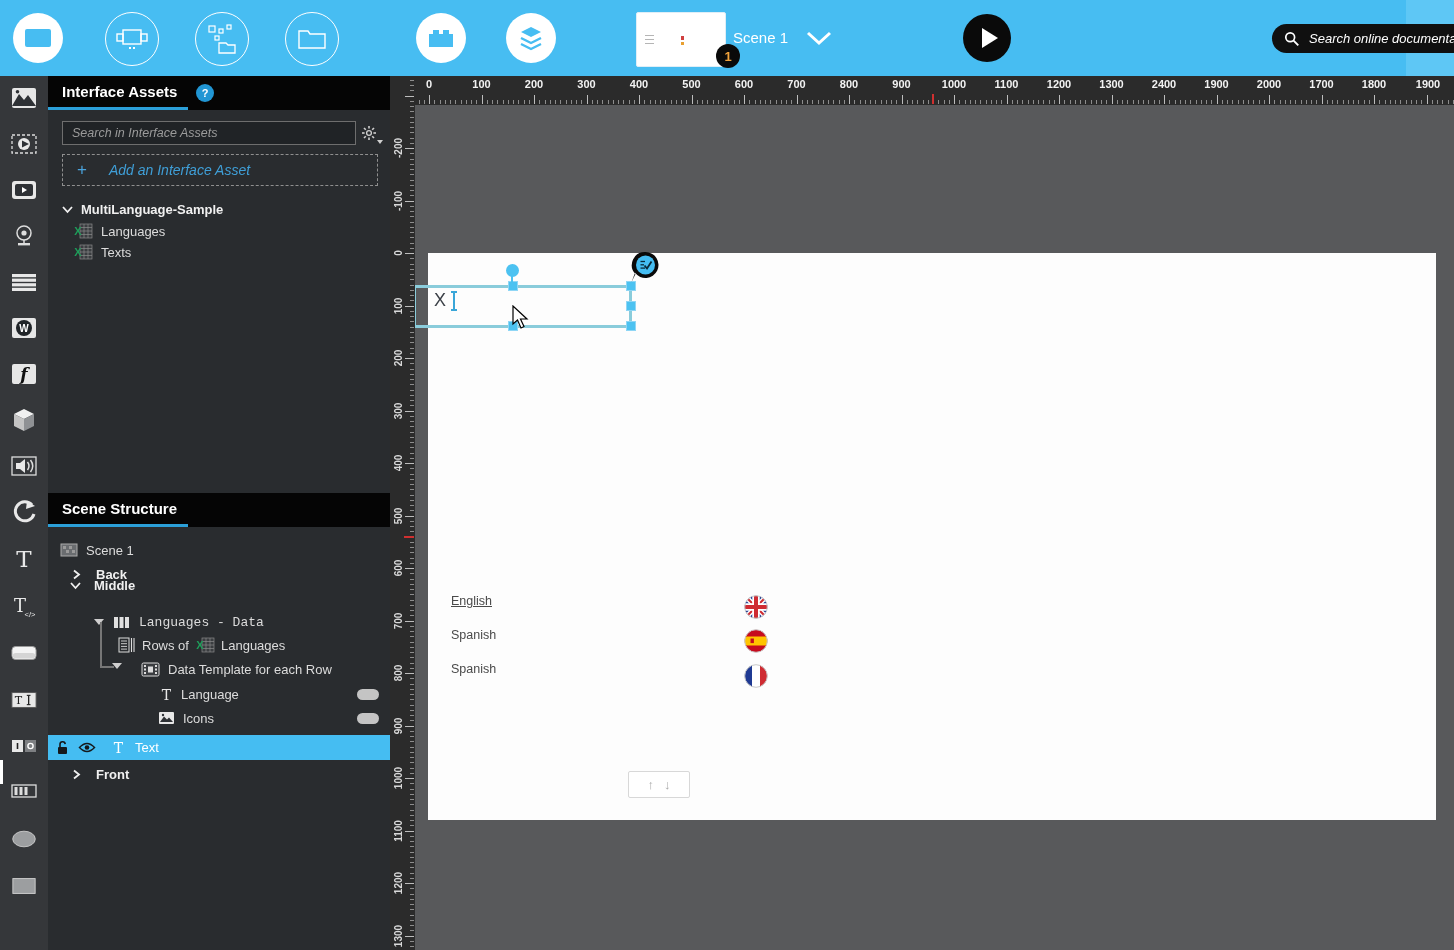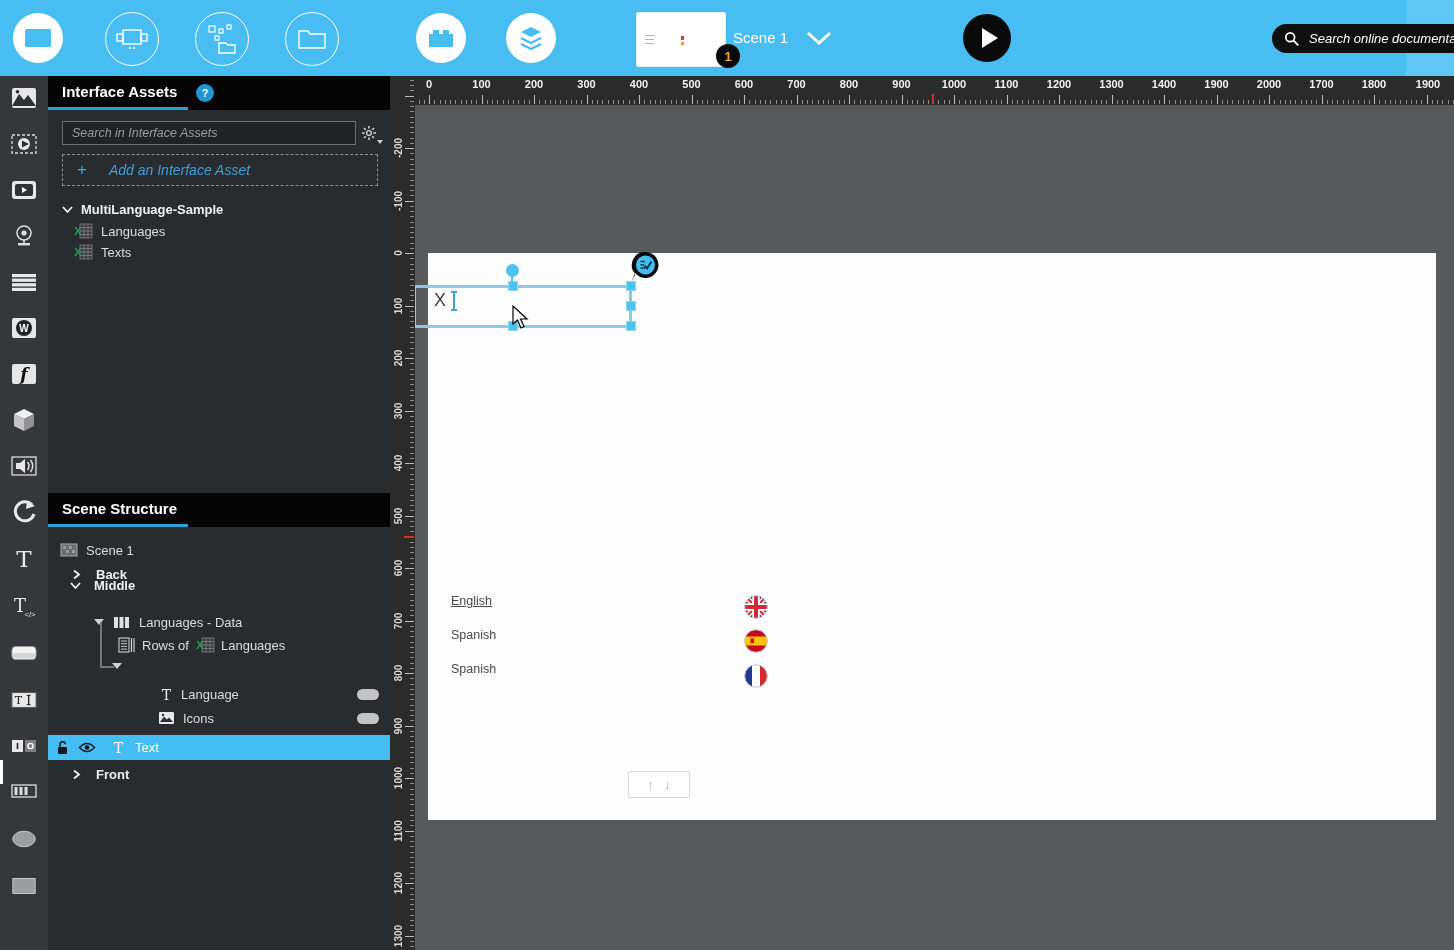--- a/index.html
+++ b/index.html
@@ -358,21 +358,21 @@
     <span class="bold" style="margin-left:15px;">Back</span>
   </div>
 
   <div class="ss-row" style="top:573px;padding-left:22px;">
     <svg width="11" height="10" viewBox="0 0 11 10">
       <polyline points="1,3 5.5,8 10,3" fill="none" stroke="#f0f0f0" stroke-width="1.8"></polyline>
     </svg>
     <span class="bold" style="margin-left:13px;">Middle</span>
   </div>
 
-  <div class="ss-row" style="top:610px;padding-left:46px;">
+  <div class="ss-row" style="top:610px;padding-left:46px;font-family:Liberation Mono, monospace;">
     <div class="tri-down"></div>
     <svg style="margin-left:9px;" width="17" height="13" viewBox="0 0 17 13">
       <rect x="1" y="1" width="4" height="11" fill="#e0e0e0"></rect>
       <rect x="6.5" y="1" width="4" height="11" fill="#e0e0e0"></rect>
       <rect x="12" y="1" width="4" height="11" fill="#e0e0e0"></rect>
     </svg>
     <span style="margin-left:9px;">Languages - Data</span>
   </div>
 
   <div class="ss-row" style="top:633px;padding-left:70px;">
@@ -395,20 +395,33 @@
       <line x1="6" y1="11.5" x2="18" y2="11.5" stroke="#8a8a8a" stroke-width="0.7"></line>
       <text x="4" y="12" text-anchor="middle" font-size="11" font-weight="bold" fill="#1e9e5a" font-family="Liberation Sans,sans-serif">X</text>
     </svg>
     <span style="margin-left:6px;">Languages</span>
   </div>
 
   <div class="guide" style="left:100px;top:622px;width:1.5px;height:45px;"></div>
   <div class="guide" style="left:100px;top:666px;width:14px;height:1.5px;"></div>
   <div class="tri-down" style="position:absolute;left:112px;top:663px;"></div>
 
+  <div class="ss-row" style="top:657px;padding-left:93px;">
+    <svg width="19" height="15" viewBox="0 0 19 15">
+      <rect x="1" y="1" width="17" height="13" rx="1.5" fill="#3a3d40" stroke="#ddd" stroke-width="1"></rect>
+      <rect x="3" y="3" width="2" height="2" fill="#ddd"></rect>
+        <rect x="3" y="6.5" width="2" height="2" fill="#ddd"></rect>
+        <rect x="3" y="10" width="2" height="2" fill="#ddd"></rect>
+      <rect x="14" y="3" width="2" height="2" fill="#ddd"></rect>
+        <rect x="14" y="6.5" width="2" height="2" fill="#ddd"></rect>
+        <rect x="14" y="10" width="2" height="2" fill="#ddd"></rect>
+      <rect x="7" y="4.5" width="5" height="6" fill="#ddd"></rect>
+    </svg>
+    <span style="margin-left:8px;">Data Template for each Row</span>
+  </div>
 
   <div class="ss-row" style="top:682px;padding-left:112px;">
     <svg width="13" height="15" viewBox="0 0 13 15">
       <text x="6.5" y="13" text-anchor="middle" font-size="14" fill="#e8e8e8" font-family="DejaVu Serif,serif">T</text>
     </svg>
     <span style="margin-left:8px;">Language</span>
   </div>
   <div class="pill" style="left:357px;top:689px;"></div>
 
   <div class="ss-row" style="top:706px;padding-left:110px;">
@@ -834,21 +847,21 @@
       <div class="hlabel" style="left: 224px;">400</div>
       <div class="hlabel" style="left: 276.5px;">500</div>
       <div class="hlabel" style="left: 329px;">600</div>
       <div class="hlabel" style="left: 381.5px;">700</div>
       <div class="hlabel" style="left: 434px;">800</div>
       <div class="hlabel" style="left: 486.5px;">900</div>
       <div class="hlabel" style="left: 539px;">1000</div>
       <div class="hlabel" style="left: 591.5px;">1100</div>
       <div class="hlabel" style="left: 644px;">1200</div>
       <div class="hlabel" style="left: 696.5px;">1300</div>
-      <div class="hlabel" style="left: 749px;">1400</div>
+      <div class="hlabel" style="left: 749px;">2400</div>
       <div class="hlabel" style="left: 801.5px;">1900</div>
       <div class="hlabel" style="left: 854px;">2000</div>
       <div class="hlabel" style="left: 906.5px;">1700</div>
       <div class="hlabel" style="left: 959px;">1800</div>
       <div class="hlabel" style="left: 1013px;">1900</div>
       <div class="hcenter" style="left: 517px;"></div>
     </div>
 
   <div id="pasteboard">
     <div id="scene-canvas">

